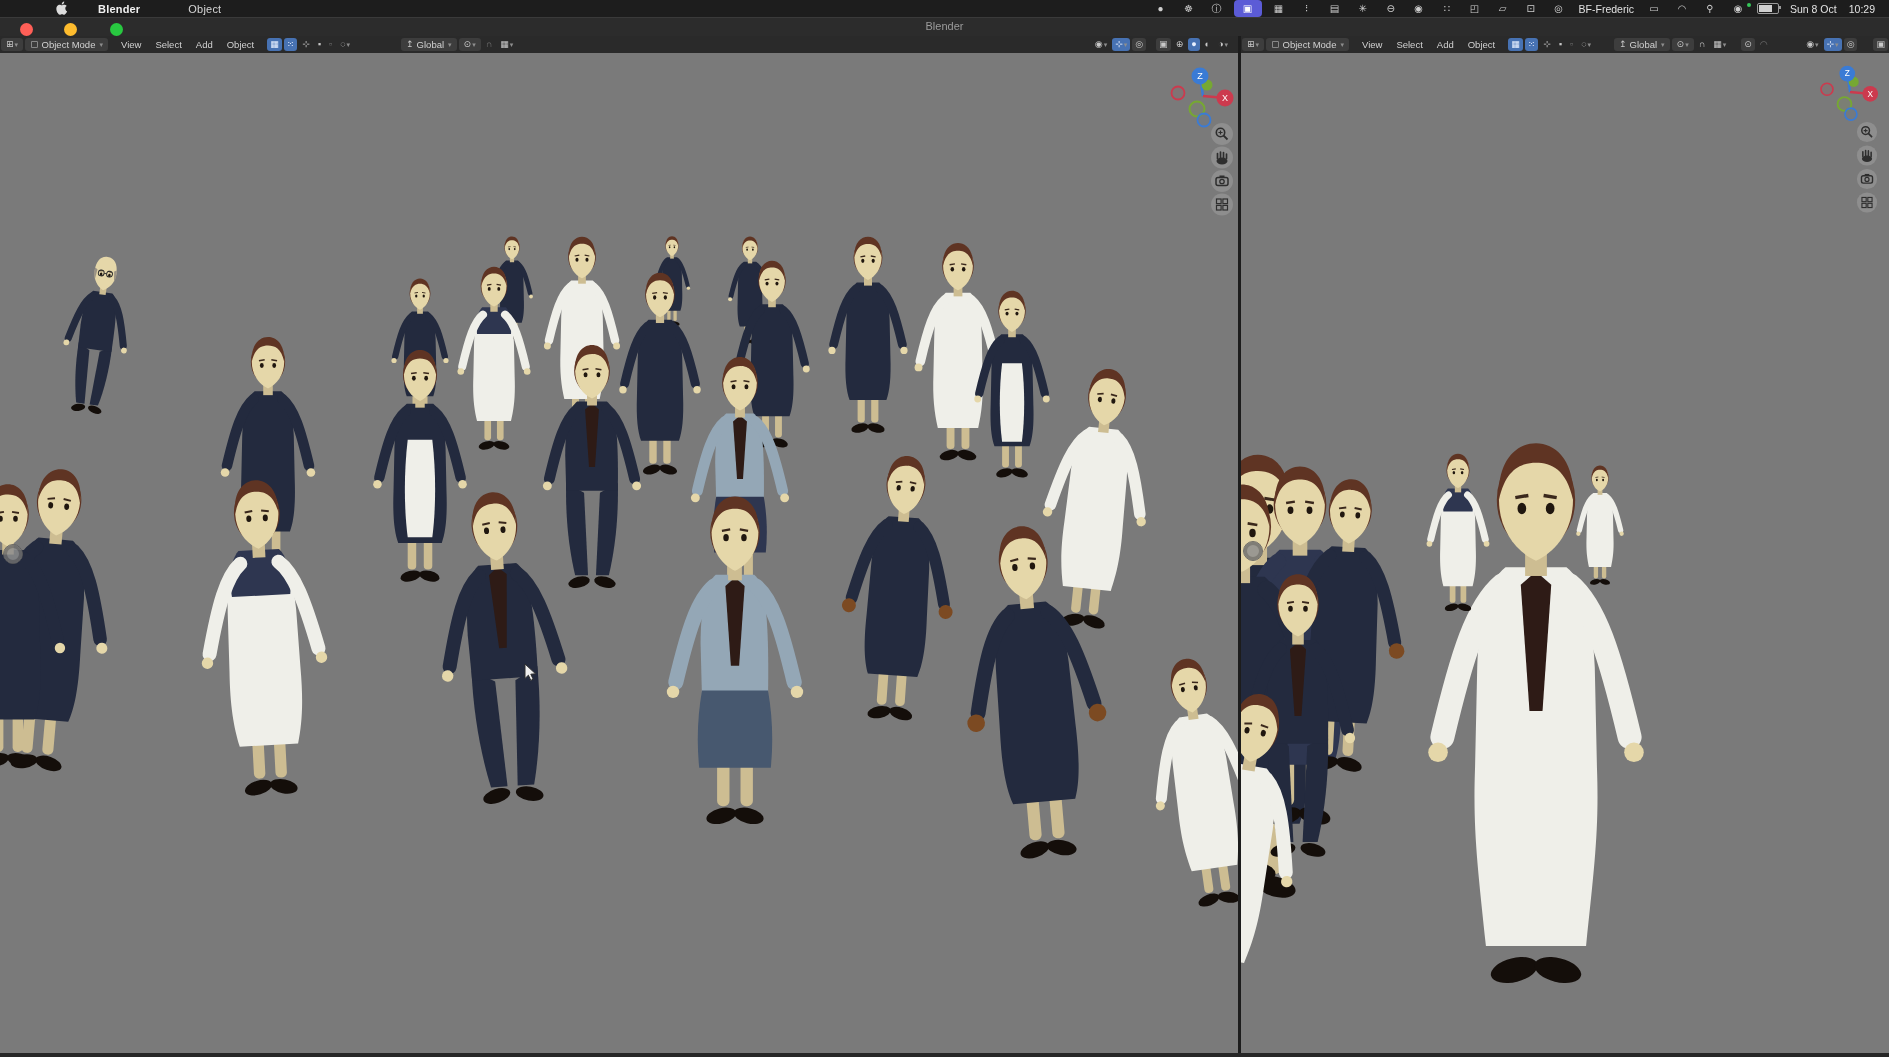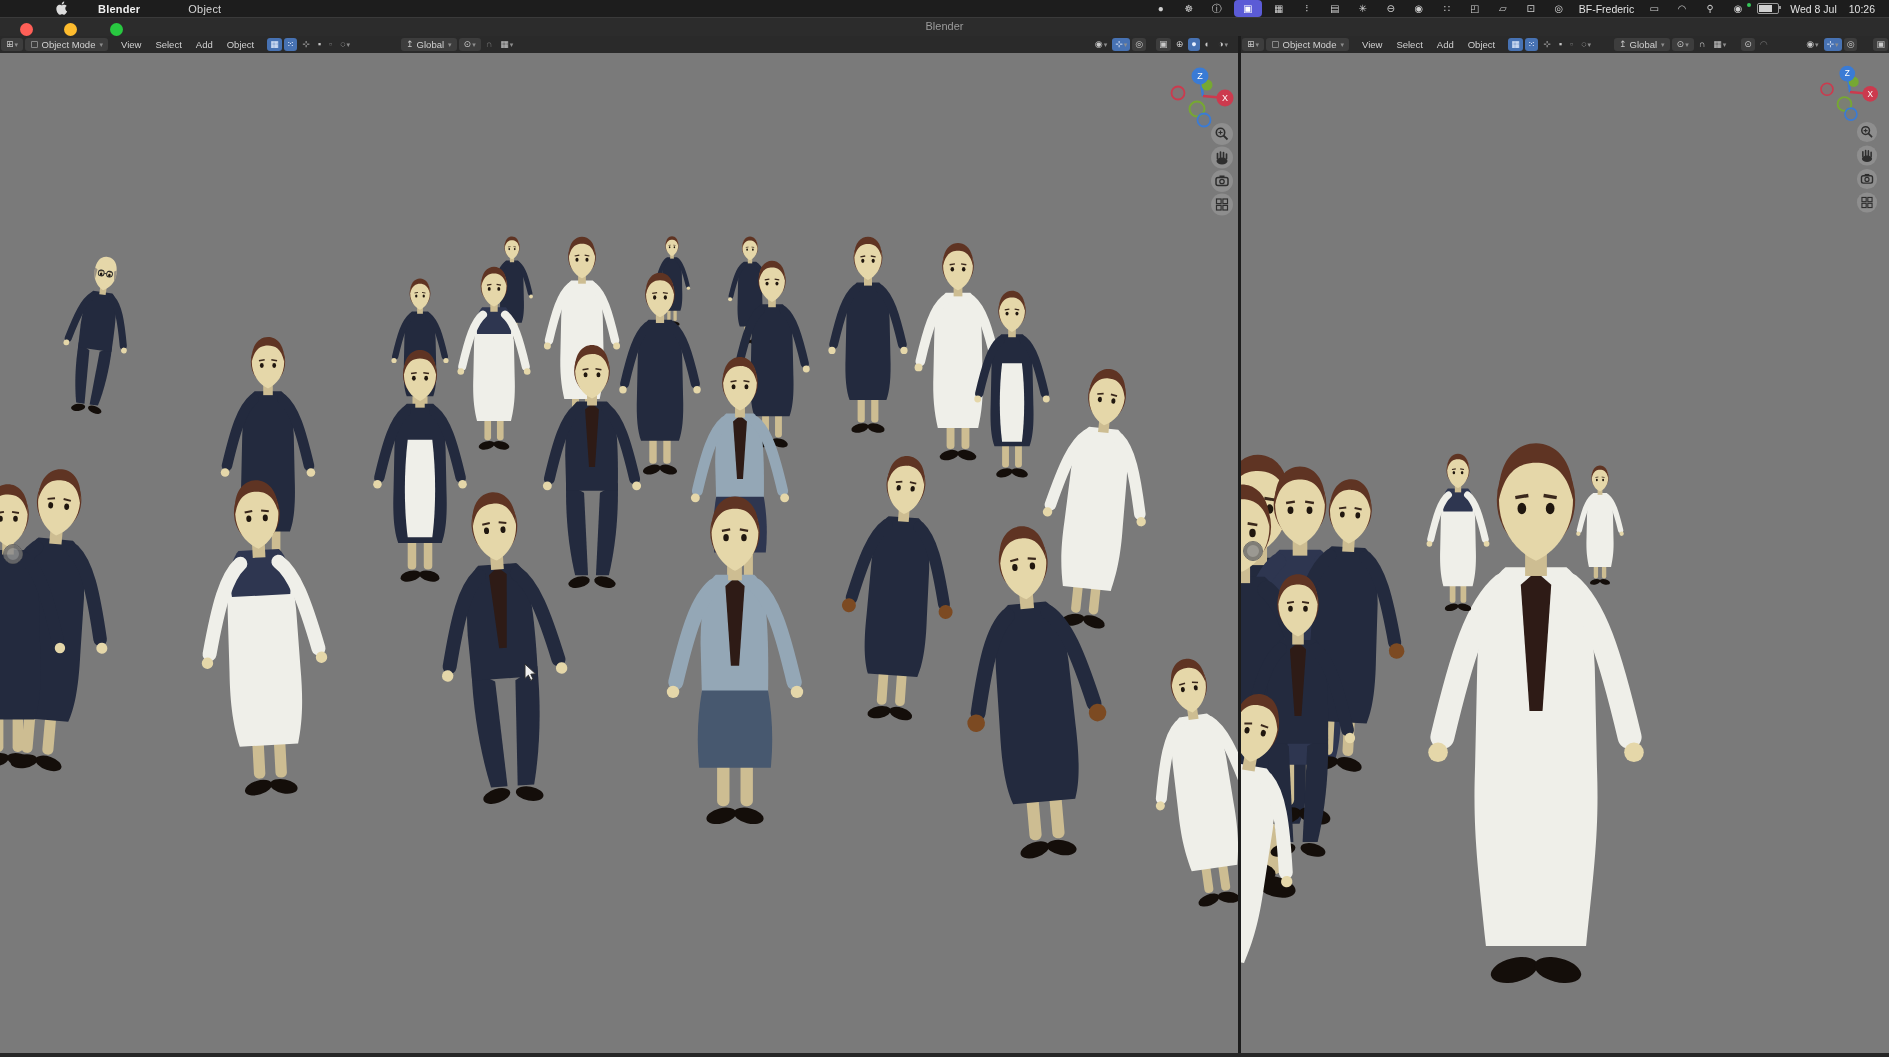--- a/index.html
+++ b/index.html
@@ -89,22 +89,22 @@
           <span class="mb-ic">◎</span>
         </span>
       <span class="mb-txt">BF-Frederic</span>
       <span id="mb-trail" style="display:flex;align-items:center;">
           <span class="mb-ic">▭</span>
           <span class="mb-ic">◠</span>
           <span class="mb-ic">⚲</span>
           <span class="mb-ic mb-user">◉</span>
         </span>
       <span class="mb-batt"></span>
-      <span class="mb-txt">Wed 8 Jul</span>
-      <span class="mb-txt">10:26</span>
+      <span class="mb-txt">Sun 8 Oct</span>
+      <span class="mb-txt">10:29</span>
     </div>
   </div>
 
   <div id="titlebar">
     <span class="tl" style="left:20px;background:#ff5f57;"></span>
     <span class="tl" style="left:64px;background:#febc2e;"></span>
     <span class="tl" style="left:110px;background:#28c840;"></span>
     <div id="wtitle">Blender</div>
   </div>
 

